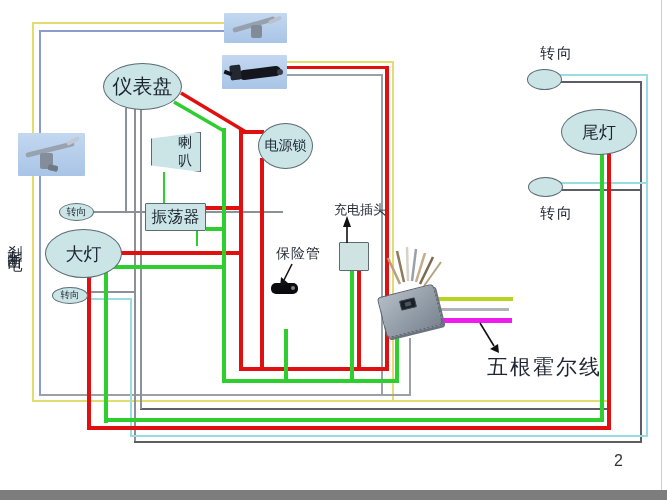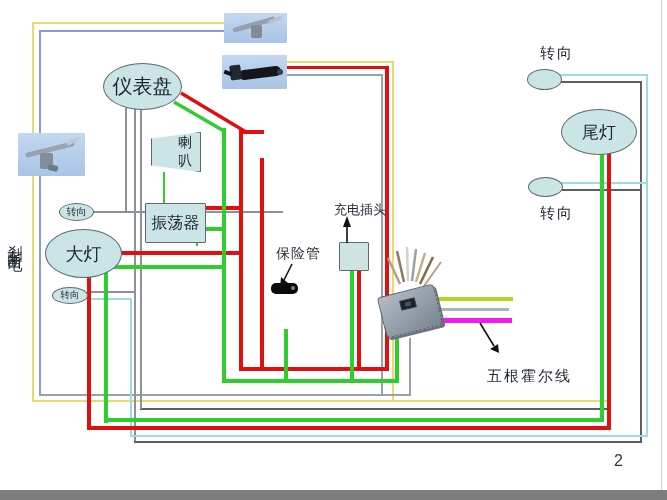--- a/index.html
+++ b/index.html
@@ -140,22 +140,25 @@
   <div class="node ellipse" style="left:103px;top:63px;width:79px;height:47px;font-size:20px;">
     <span>仪表盘</span>
   </div>
 
   <div class="node" style="left:151px;top:132px;width:50px;height:40px;font-size:14px;border:none;background:none;">
     <div style="position:absolute;inset:0;background:#cbe5e7;border:1.4px solid #5c6a74;clip-path:polygon(0 16%,100% 0,100% 100%,0 84%);display:flex;align-items:center;justify-content:center;padding-left:26px;">
       <span>喇叭</span>
     </div>
   </div>
 
-
-  <div class="node rectn" style="left:145px;top:203px;width:61px;height:40px;font-size:16px;">
+  <div class="node ellipse" style="left:258px;top:123px;width:55px;height:46px;font-size:14px;">
+    <span>电源锁</span>
+  </div>
+
+  <div class="node rectn" style="left:145px;top:203px;width:61px;height:28px;font-size:16px;">
     <span>振荡器</span>
   </div>
 
   <div class="node ellipse" style="left:59px;top:203px;width:35px;height:18px;font-size:10px;">
     <span>转向</span>
   </div>
 
   <div class="node ellipse" style="left:45px;top:229px;width:77px;height:49px;font-size:18px;">
     <span>大灯</span>
   </div>
@@ -175,21 +178,21 @@
     <span>尾灯</span>
   </div>
 
   <div class="node ellipse" style="left:527px;top:69px;width:35px;height:21px;"></div>
   <div class="node ellipse" style="left:528px;top:177px;width:35px;height:20px;"></div>
 
   <div class="lbl" style="left:540px;top:44px;font-size:15px;letter-spacing:2px;">转向</div>
   <div class="lbl" style="left:540px;top:204px;font-size:15px;letter-spacing:2px;">转向</div>
   <div class="lbl" style="left:276px;top:245px;font-size:14px;letter-spacing:1px;">保险管</div>
   <div class="lbl" style="left:334px;top:201px;font-size:13px;">充电插头</div>
-  <div class="lbl" style="left:487px;top:367px;font-size:15px;letter-spacing:2px;">五根霍尔线</div>
+  <div class="lbl" style="left:487px;top:353px;font-size:21px;letter-spacing:2px;">五根霍尔线</div>
   <div class="lbl vtext" style="left:5px;top:233px;font-size:15px;height:92px;">刹车断电</div>
   <div class="lbl" style="left:614px;top:452px;font-size:16px;color:#333;">2</div>
 
   <svg class="toplayer" width="667" height="500">
     <g>
       <line x1="347" y1="243" x2="347" y2="226" stroke="#111" stroke-width="1.6"></line>
       <polygon points="343,227 351,227 347,216" fill="#111"></polygon>
     </g>
     <g>
       <line x1="292" y1="264" x2="284" y2="280" stroke="#111" stroke-width="1.6"></line>

